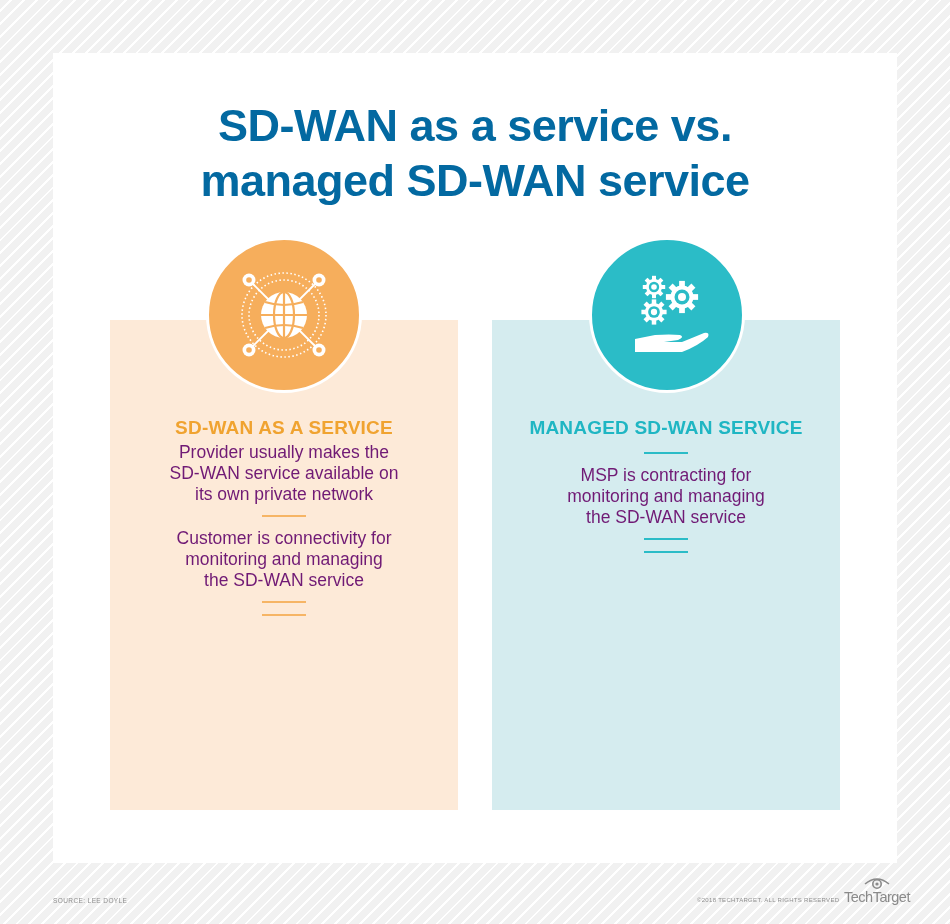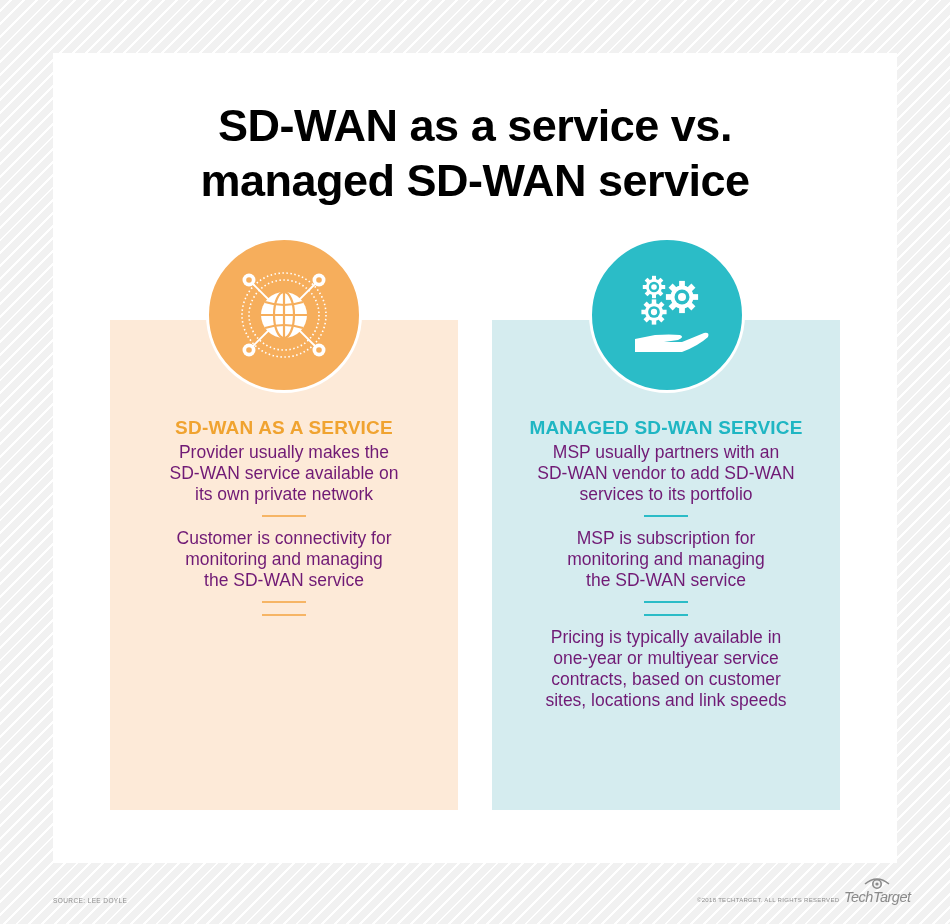--- a/index.html
+++ b/index.html
@@ -14,21 +14,21 @@
     position: absolute; left: 53px; top: 53px; width: 844px; height: 810px;
     background: #ffffff;
   }
   .title {
     position: absolute; left: 53px; top: 98px; width: 844px;
     text-align: center;
     font-family: "Liberation Sans", sans-serif;
     font-weight: bold;
     font-size: 45px;
     line-height: 55px;
-    color: #000000;
+    color: #0369a1;
     letter-spacing: -0.5px;
   }
   .box {
     position: absolute; top: 320px; width: 348px; height: 490px;
   }
   .box.left { left: 110px; background: #fdead8; }
   .box.right { left: 492px; background: #d5ecef; }
   .circle {
     position: absolute; width: 156px; height: 156px; border-radius: 50%;
     top: 237px; border: 3px solid #ffffff;
@@ -59,21 +59,21 @@
   .right .divider { background: #2bbcc7; }
   .footer-left {
     position: absolute; left: 53px; top: 897px;
     font-size: 6.5px; color: #8f8f8f; letter-spacing: 0.4px;
   }
   .footer-right {
     position: absolute; left: 697px; top: 897px;
     font-size: 6px; color: #8f8f8f; letter-spacing: 0.3px;
   }
   .logo {
-    position: absolute; left: 844px; top: 876px; width: 56px; height: 30px; font-style: italic;
+    position: absolute; left: 844px; top: 876px; width: 56px; height: 30px;
   }
   .logo-text {
     position: absolute; left: 0; top: 13px;
     font-size: 14.5px; color: #8a8a8a; font-weight: normal; letter-spacing: -0.5px;
   }
 </style>
 </head>
 <body>
 
 <div class="card"></div>
@@ -129,33 +129,26 @@
       <line x1="32" y1="55" x2="78" y2="55"></line>
       <path d="M36 42 Q55 48 74 42"></path>
       <path d="M36 68 Q55 62 74 68"></path>
     </g>
   </svg>
 </div>
 
 <div class="box right">
   <div class="box-content">
     <div class="heading">MANAGED SD-WAN SERVICE</div>
-    <div class="item">MSP usually partners with an
-SD-WAN vendor to add SD-WAN
-services to its portfolio</div>
     <div class="divider"></div>
-    <div class="item">MSP is subscription for
+    <div class="item">MSP is contracting for
 monitoring and managing
 the SD-WAN service</div>
     <div class="divider"></div>
     <div class="divider"></div>
-    <div class="item">Pricing is typically available in
-one-year or multiyear service
-contracts, based on customer
-sites, locations and link speeds</div>
   </div>
 </div>
 
 <div class="circle right">
   <svg width="110" height="110" viewBox="0 0 110 110">
     <defs>
       <g id="gear">
         <circle cx="0" cy="0" r="10" fill="#ffffff"></circle>
         <g fill="#ffffff">
           <rect x="-2.5" y="-14" width="5" height="6"></rect>

